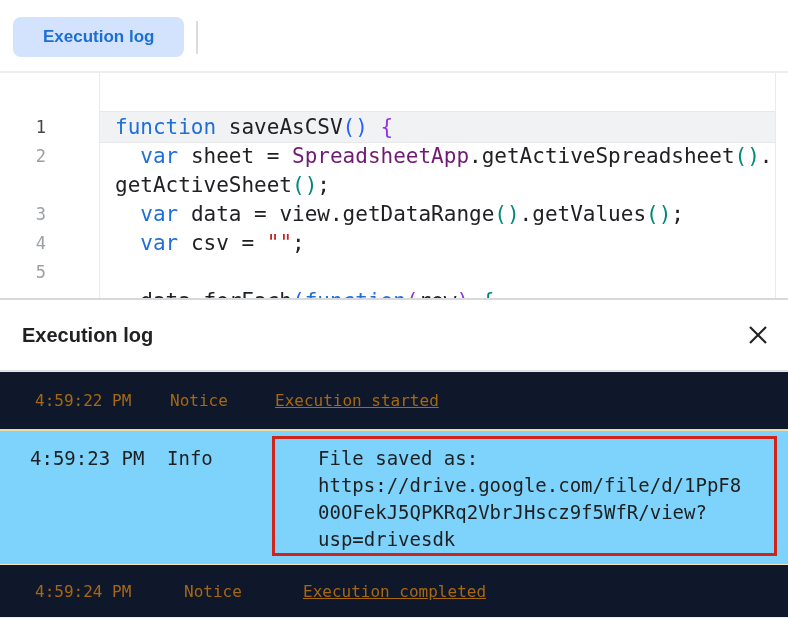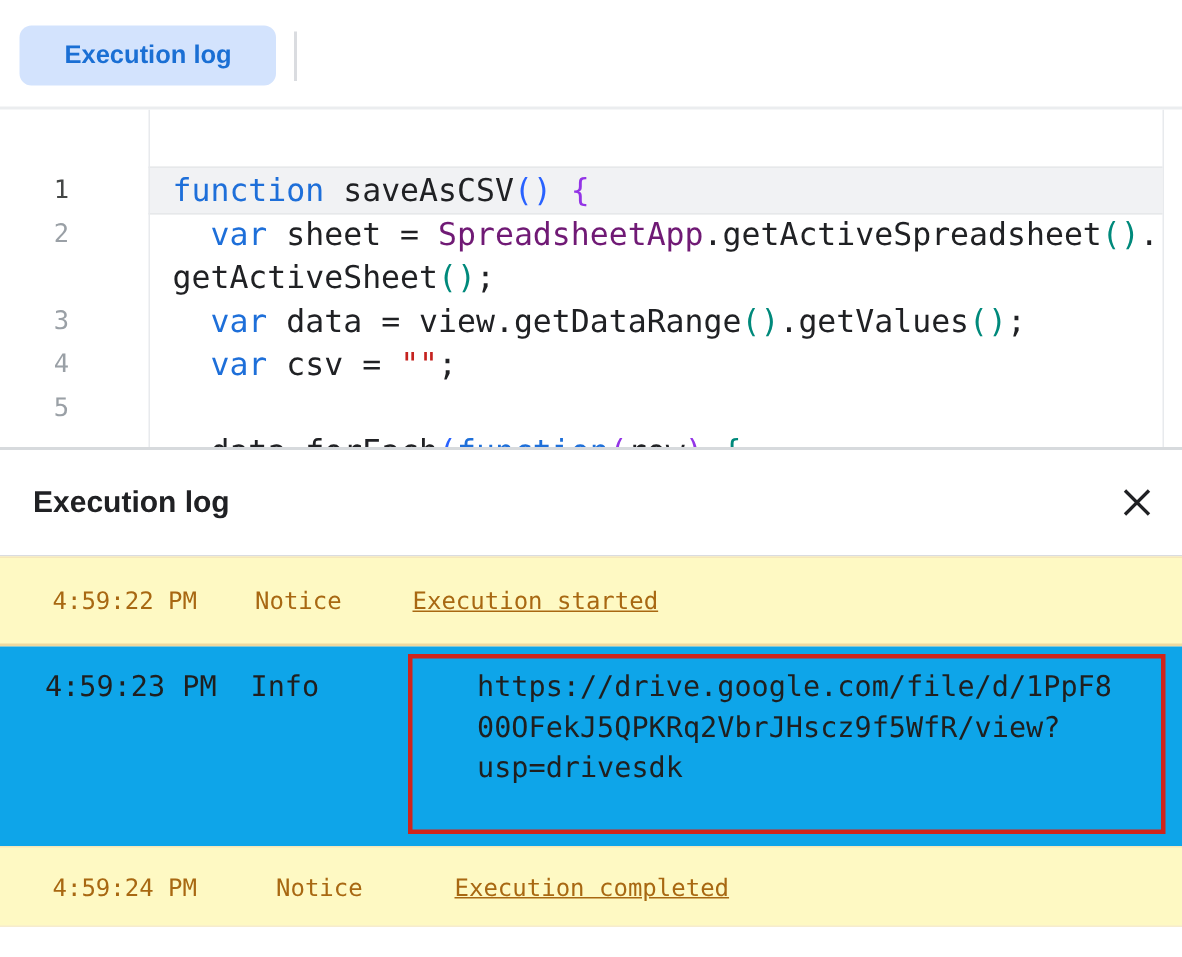--- a/index.html
+++ b/index.html
@@ -53,29 +53,29 @@
     height:71px;display:flex;align-items:center;
     padding:0 15px 0 22px;border-bottom:1px solid #dadce0;box-sizing:border-box;
   }
   .panel-title{font-size:20px;font-weight:bold;color:#202124;}
   .close-btn{
     margin-left:auto;width:30px;height:30px;border:none;background:transparent;
     display:flex;align-items:center;justify-content:center;cursor:pointer;padding:0;
   }
   .log-rows{font-family:"DejaVu Sans Mono",monospace;}
   .log-row.notice{
-    background:#fef9c3;color:#a86812;font-size:16px;
+    background:#0f172a;color:#a86812;font-size:16px;
     display:grid;grid-template-columns:135px 105px 1fr;align-items:center;
     padding-left:35px;box-sizing:border-box;
     border-top:1px solid #f6e7ba;border-bottom:2px solid #eed9a0;
   }
   .log-row.notice.r1{height:60px;}
   .log-row.notice.r3{height:54px;border-bottom:1px solid #f6ecce;gap:14px;}
   .log-row.info{
-    position:relative;height:133px;box-sizing:border-box;background:#0ea5e9;color:#1f1f1f;
+    position:relative;height:133px;box-sizing:border-box;background:#7dd3fc;color:#1f1f1f;
     font-size:19px;display:grid;grid-template-columns:137px 151px 1fr;
     align-items:start;padding:14px 0 0 30px;
   }
   .log-row .cell{line-height:27px;}
   .msg-line{line-height:27px;white-space:pre;}
   .notice .msg-line{line-height:normal;text-decoration:underline;}
   .red-box{
     position:absolute;left:272px;top:5px;width:505px;height:120px;
     border:3px solid #d0241b;box-sizing:border-box;pointer-events:none;
   }
@@ -120,20 +120,21 @@
         <span class="cell">4:59:22 PM</span>
         <span class="cell">Notice</span>
         <div class="cell msg">
           <div class="msg-line">Execution started</div>
         </div>
       </div>
       <div class="log-row info r2">
         <span class="cell">4:59:23 PM</span>
         <span class="cell">Info</span>
         <div class="cell msg">
+          <div class="msg-line">File saved as:</div>
           <div class="msg-line">https://drive.google.com/file/d/1PpF8</div>
           <div class="msg-line">00OFekJ5QPKRq2VbrJHscz9f5WfR/view?</div>
           <div class="msg-line">usp=drivesdk</div>
         </div>
         <div class="red-box"></div>
       </div>
       <div class="log-row notice r3">
         <span class="cell">4:59:24 PM</span>
         <span class="cell">Notice</span>
         <div class="cell msg">

